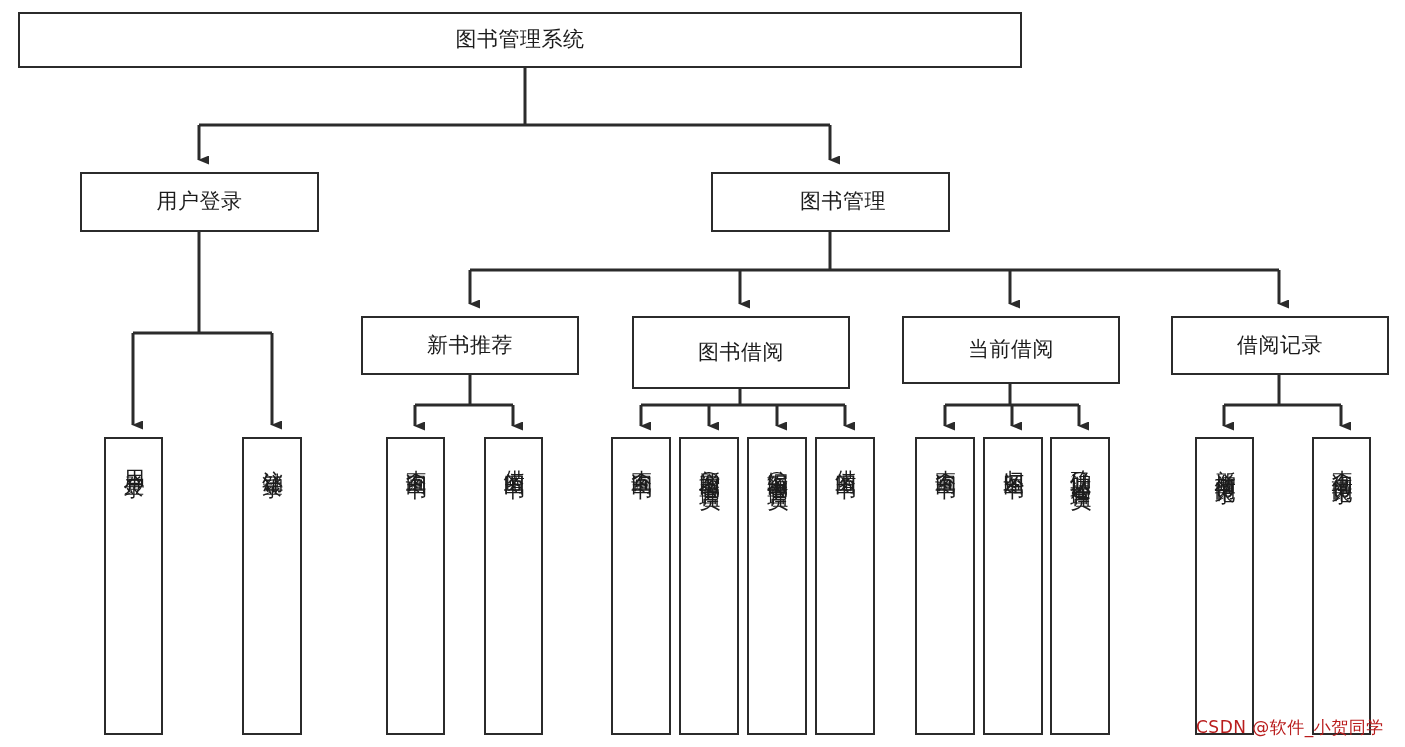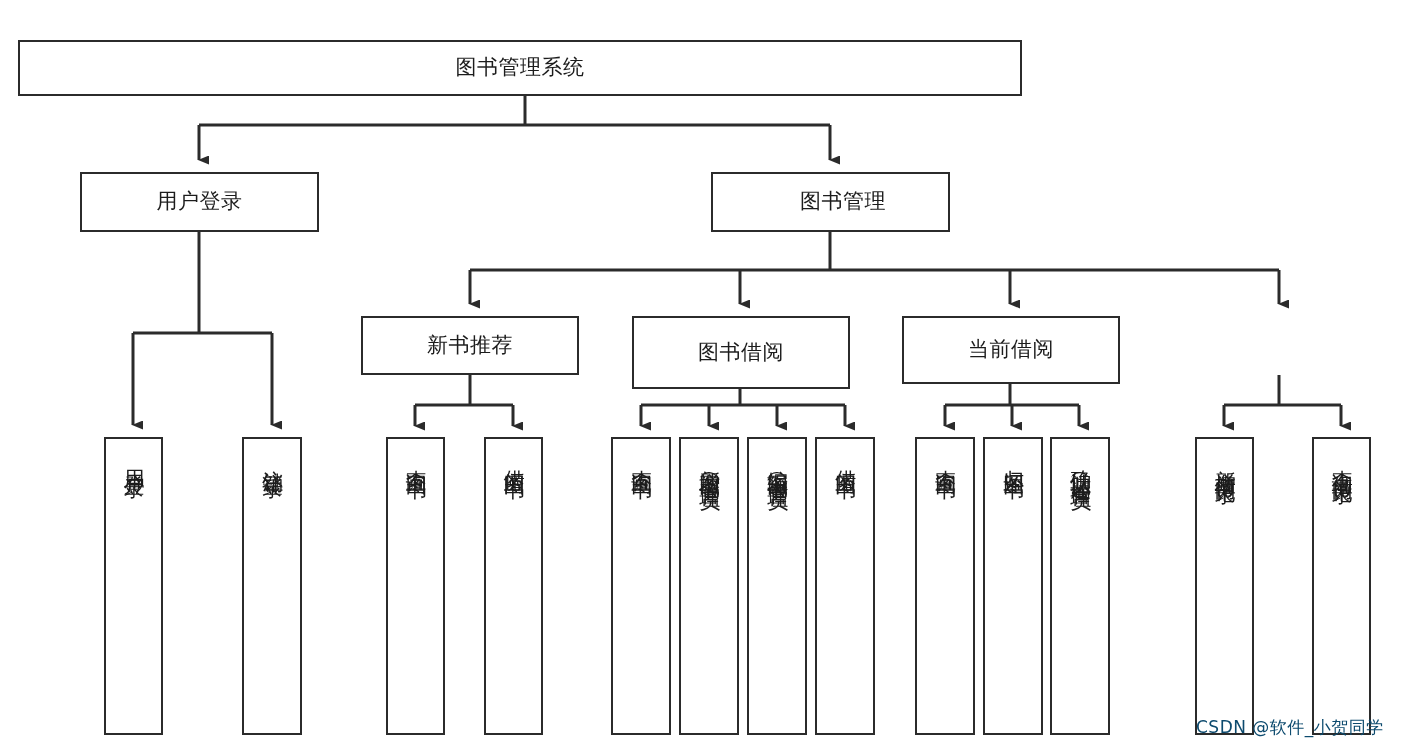--- a/index.html
+++ b/index.html
@@ -51,21 +51,21 @@
     text-orientation: upright;
     font-size: 21px;
     line-height: 1.32;
     letter-spacing: 3px;
     color: #1c1c1c;
     white-space: nowrap;
   }
   .watermark {
     position: absolute;
     font-size: 17px;
-    color: #0c4a6e;
+    color: #b91c1c;
     letter-spacing: 0.5px;
     white-space: nowrap;
     user-select: none;
   }
 </style>
 </head>
 <body>
 
 <div id="canvas">
 
@@ -112,21 +112,21 @@
       <path d="M1012,405 L1012,426" marker-end="url(#arw)"></path>
       <path d="M1079,405 L1079,426" marker-end="url(#arw)"></path>
 
       <path d="M1279,375 L1279,405"></path>
       <path d="M1224,405 L1341,405"></path>
       <path d="M1224,405 L1224,426" marker-end="url(#arw)"></path>
       <path d="M1341,405 L1341,426" marker-end="url(#arw)"></path>
     </g>
   </svg>
 
-  <div class="node root" style="left:18px; top:12px; width:1004px; height:56px;margin-top:28px;">
+  <div class="node root" style="left:18px; top:12px; width:1004px; height:56px;">
     <span>图书管理系统</span>
   </div>
 
   <div class="node mid" style="left:80px; top:172px; width:239px; height:60px;">
     <span>用户登录</span>
   </div>
 
   <div class="node mid" style="left:711px; top:172px; width:239px; height:60px;padding-left:25px;">
     <span>图书管理</span>
   </div>
@@ -136,20 +136,23 @@
   </div>
 
   <div class="node group" style="left:632px; top:316px; width:218px; height:73px;">
     <span>图书借阅</span>
   </div>
 
   <div class="node group" style="left:902px; top:316px; width:218px; height:68px;">
     <span>当前借阅</span>
   </div>
 
+  <div class="node group" style="left:1171px; top:316px; width:218px; height:59px;">
+    <span>借阅记录</span>
+  </div>
 
   <div class="node leaf" style="left:104px; top:437px; width:59px; height:298px;">
     <span class="leaf-text">用户登录</span>
   </div>
 
   <div class="node leaf" style="left:242px; top:437px; width:60px; height:298px;">
     <span class="leaf-text">注销登录</span>
   </div>
 
   <div class="node leaf" style="left:386px; top:437px; width:59px; height:298px;">

